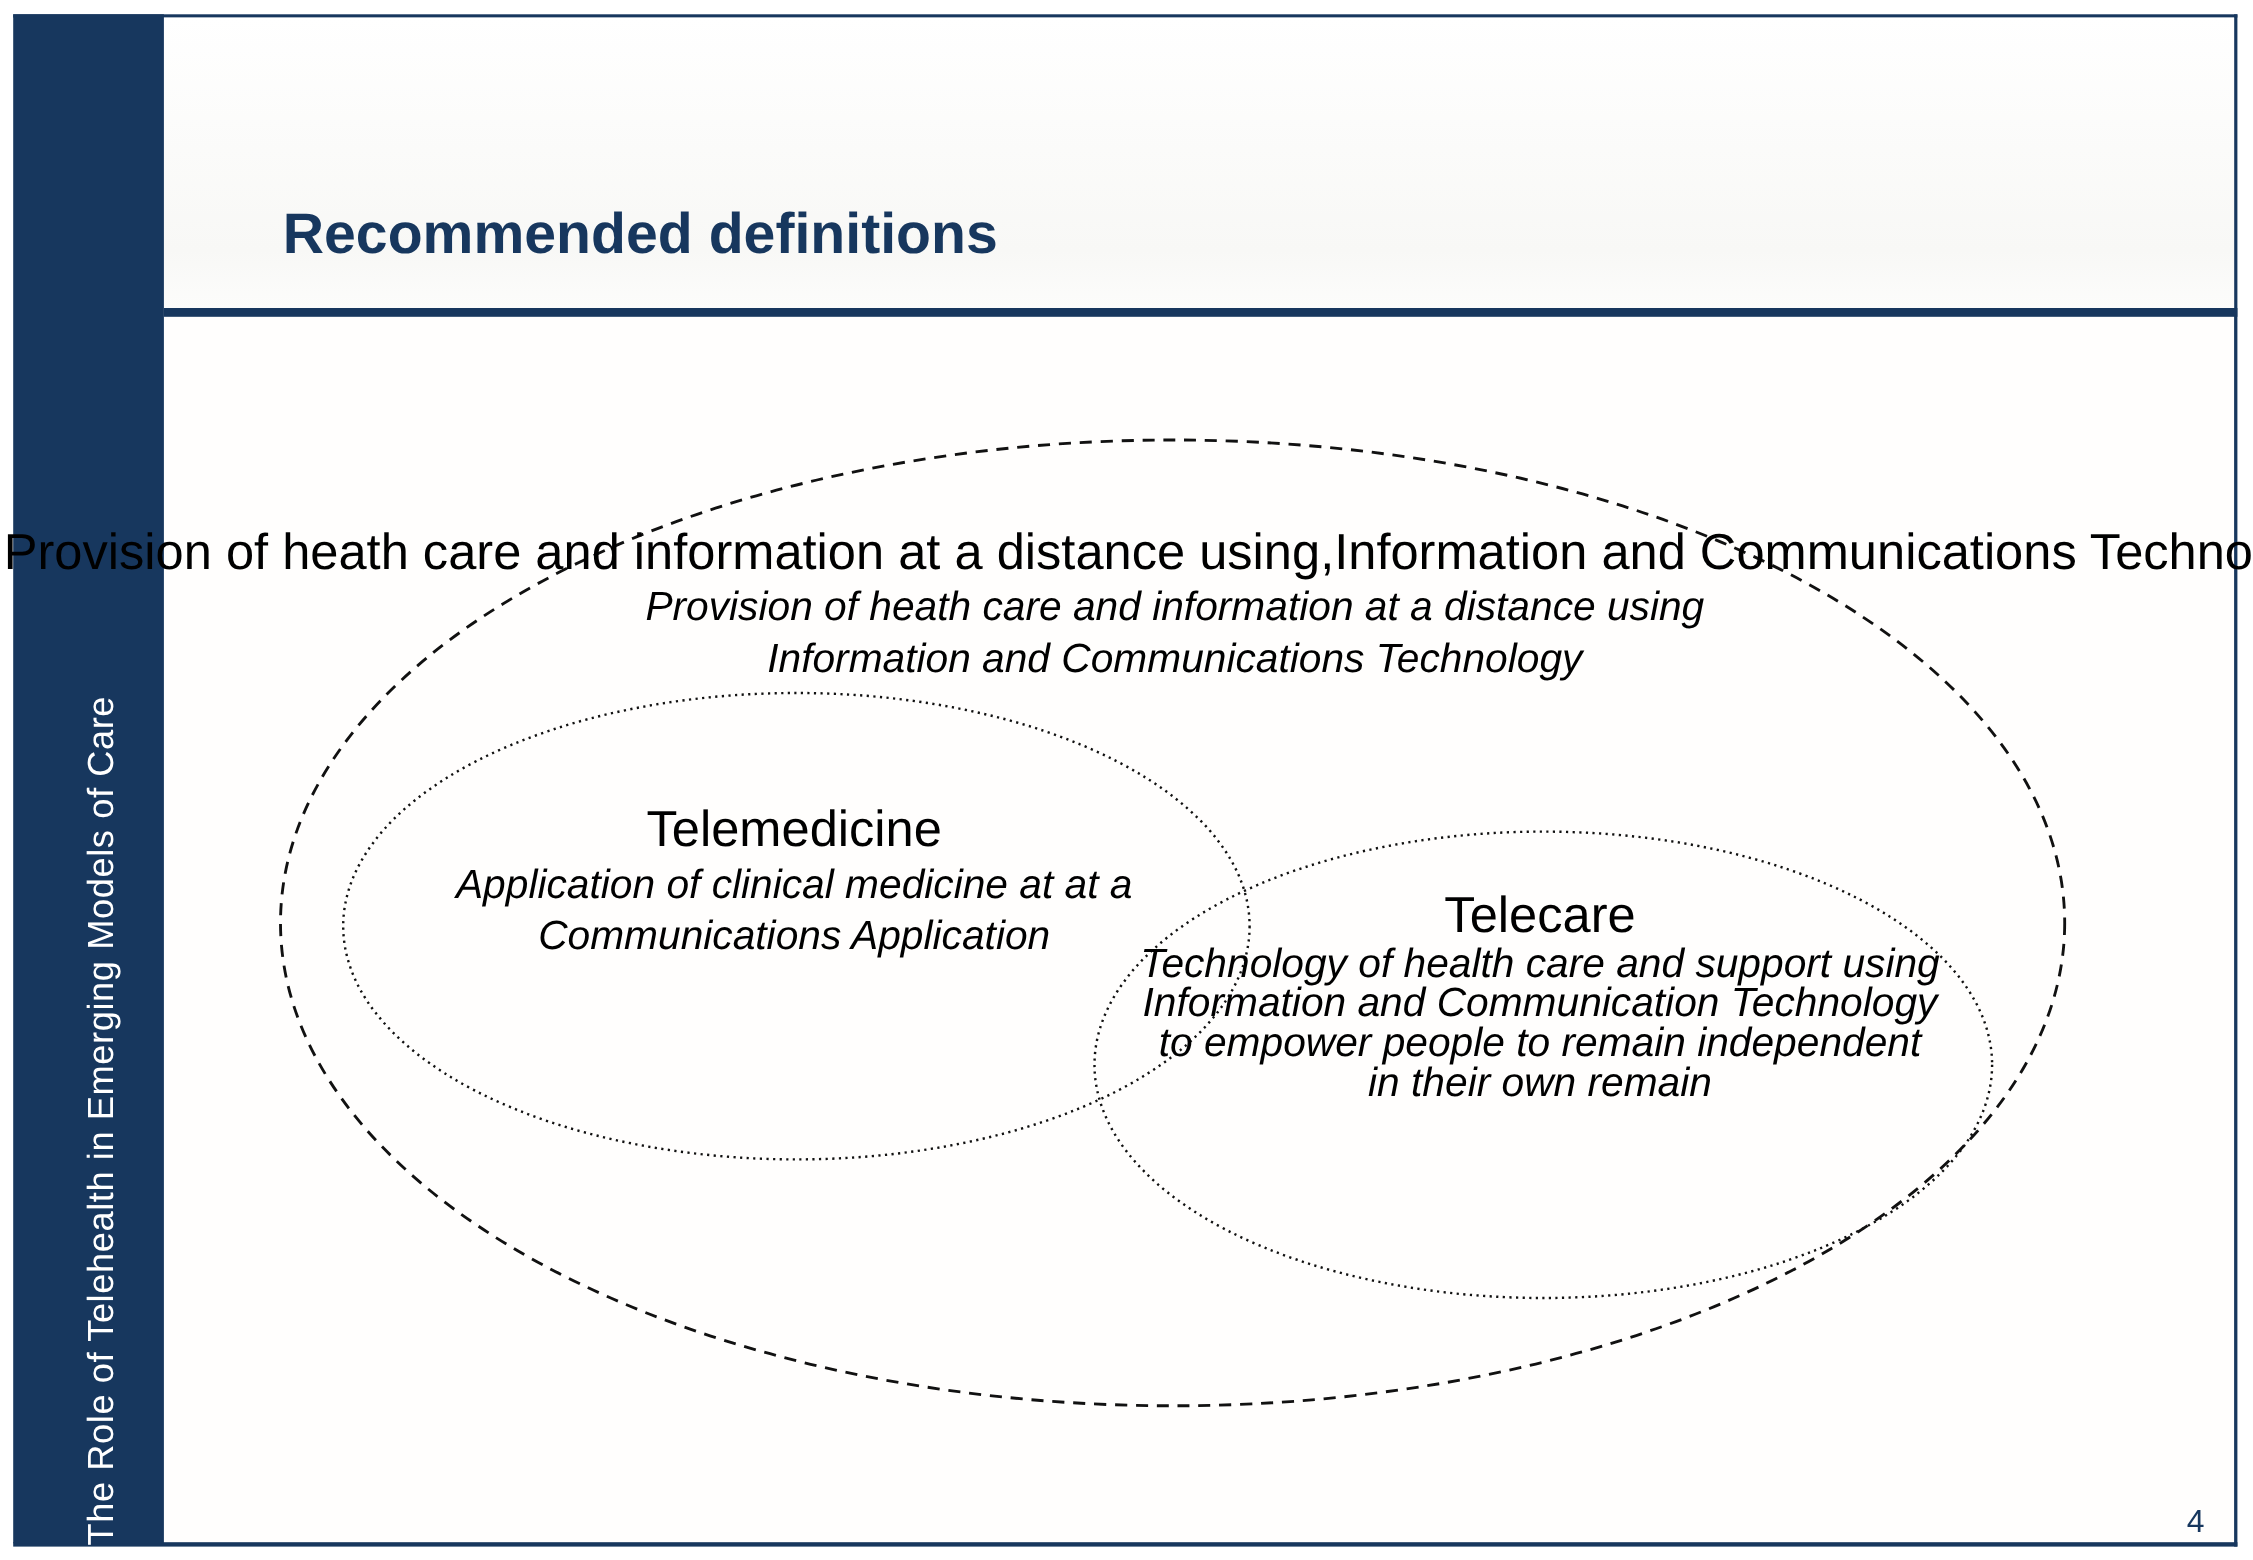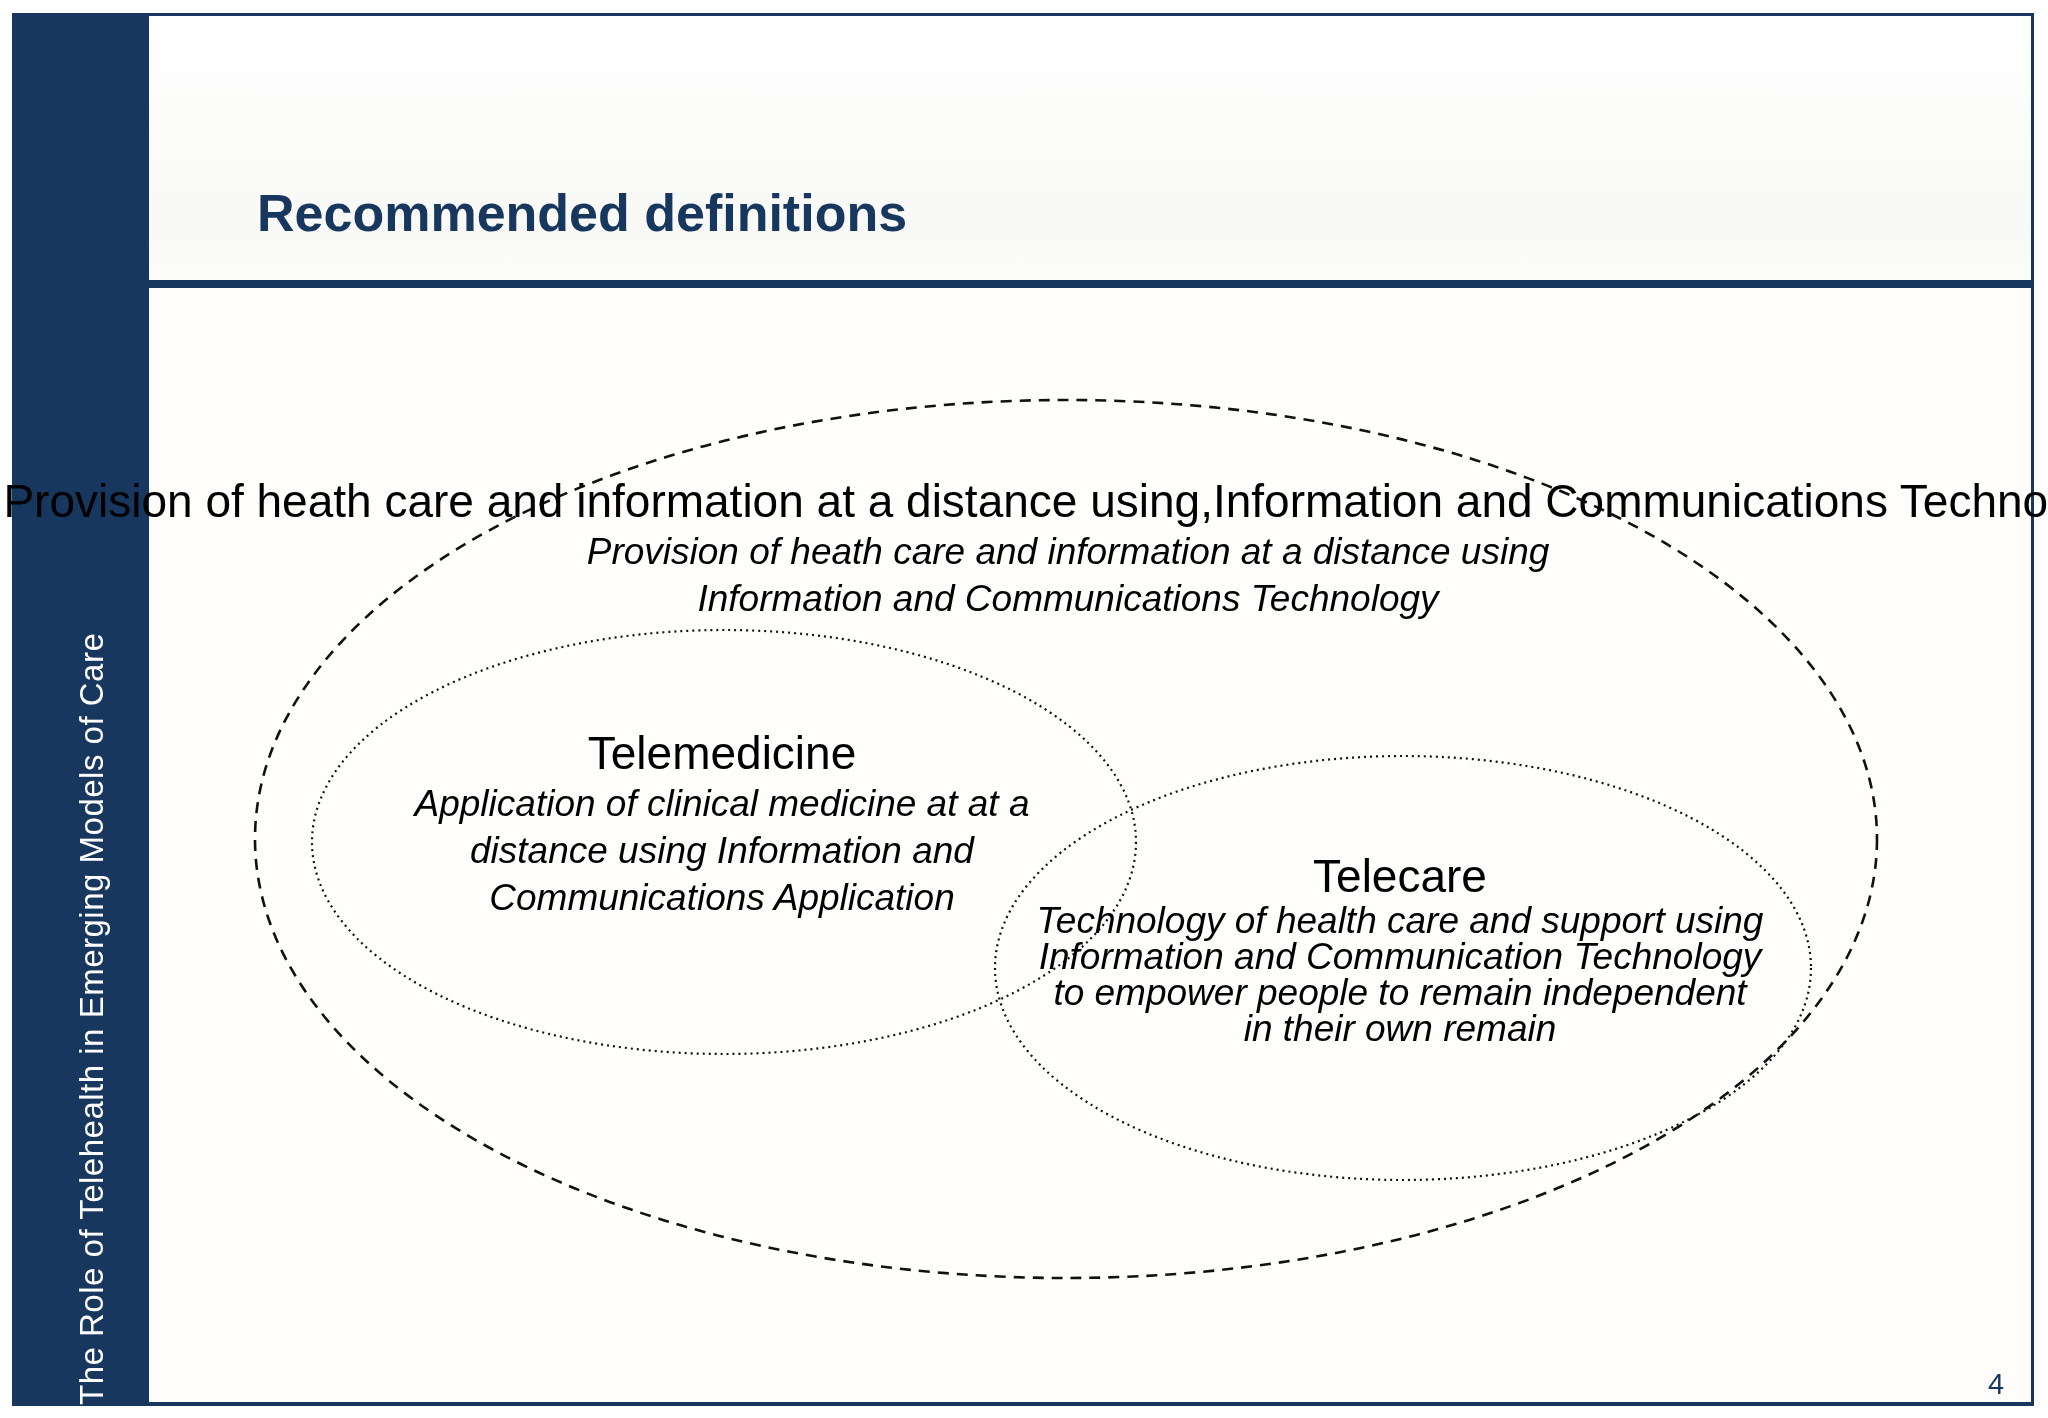--- a/index.html
+++ b/index.html
@@ -132,25 +132,24 @@
 
   <div class="text-block telehealth-block" style="left:1068px; top:474px;">
     <div class="set-label">Provision of heath care and information at a distance using,Information and Communications Technology</div>
     <div class="def-line">Provision of heath care and information at a distance using</div>
     <div class="def-line">Information and Communications Technology</div>
   </div>
 
   <div class="text-block telemedicine-block" style="left:722px; top:726px;">
     <div class="set-label">Telemedicine</div>
     <div class="def-line">Application of clinical medicine at at a</div>
-    <div class="def-line">distance using Information and</div>
     <div class="def-line">Communications Application</div>
   </div>
 
-  <div class="text-block telecare-block" style="left:1400px; top:849px;">
+  <div class="text-block telecare-block" style="left:1400px; top:804px;">
     <div class="set-label">Telecare</div>
     <div class="def-line">Technology of health care and support using</div>
     <div class="def-line">Information and Communication Technology</div>
     <div class="def-line">to empower people to remain independent</div>
     <div class="def-line">in their own remain</div>
   </div>
 
   <div class="page-number">4</div>
 
 </div>

